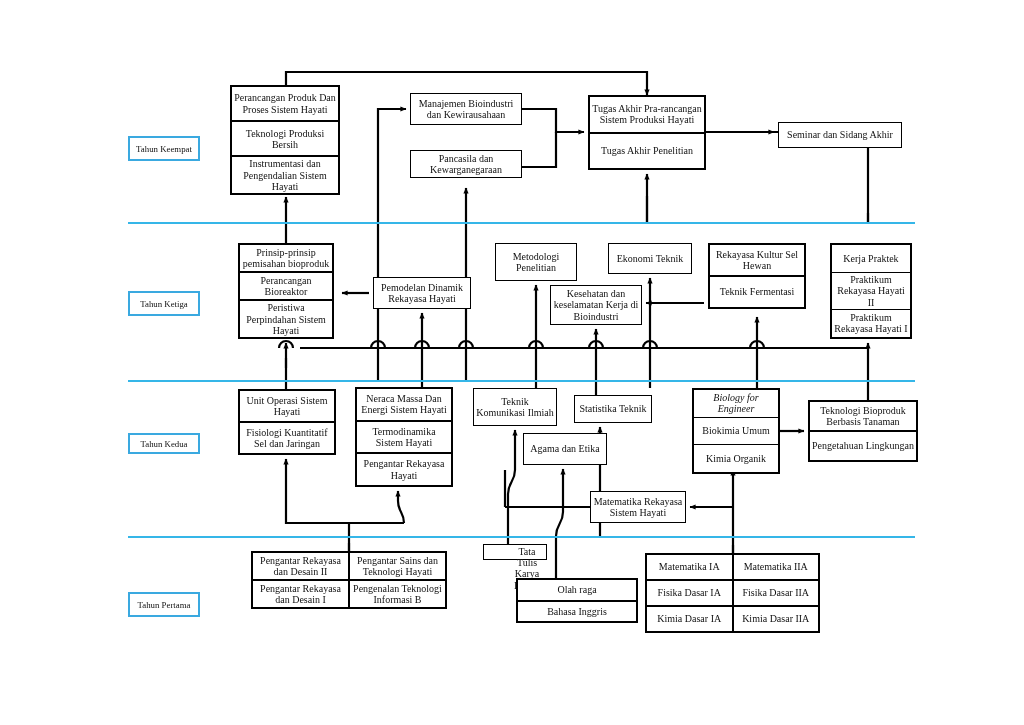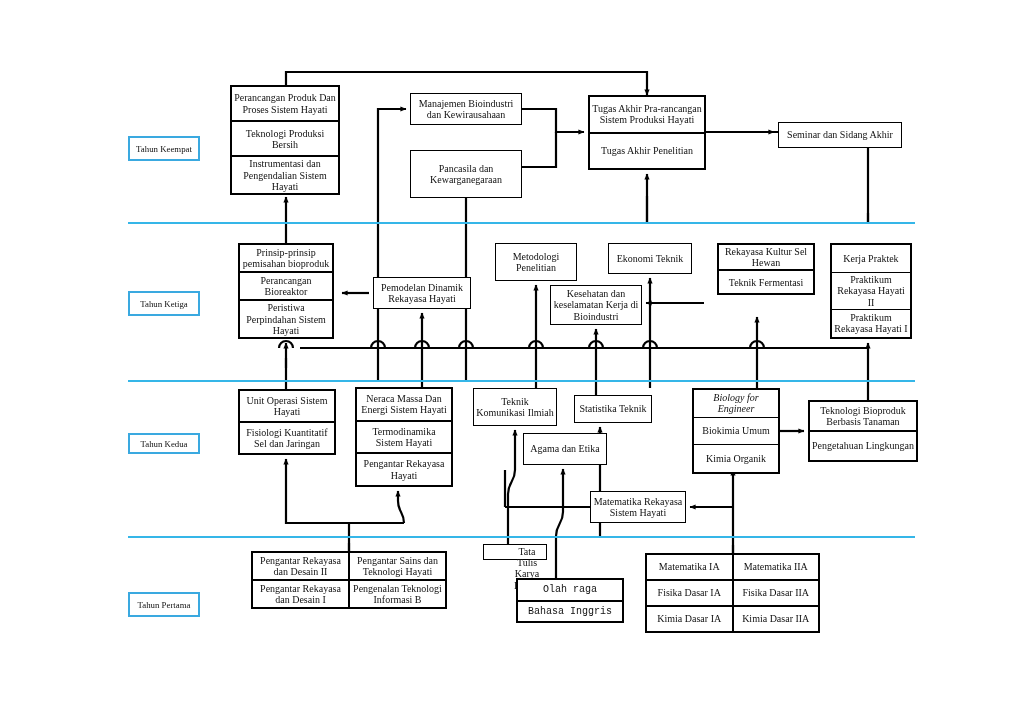--- a/index.html
+++ b/index.html
@@ -158,21 +158,21 @@
   <div class="box" style="left:230px;top:85px;width:110px;height:110px;">
     <div class="cell">Perancangan Produk Dan Proses Sistem Hayati</div>
     <div class="cell">Teknologi  Produksi Bersih</div>
     <div class="cell">Instrumentasi dan Pengendalian  Sistem Hayati</div>
   </div>
 
   <div class="box thin" style="left:410px;top:93px;width:112px;height:32px;">
     <div class="cell">Manajemen Bioindustri dan Kewirausahaan</div>
   </div>
 
-  <div class="box thin" style="left:410px;top:150px;width:112px;height:48px;">
+  <div class="box thin" style="left:410px;top:150px;width:112px;height:28px;">
     <div class="cell">Pancasila dan Kewarganegaraan</div>
   </div>
 
   <div class="box" style="left:588px;top:95px;width:118px;height:75px;">
     <div class="cell">Tugas Akhir Pra-rancangan Sistem Produksi Hayati</div>
     <div class="cell">Tugas Akhir Penelitian</div>
   </div>
 
   <div class="box thin" style="left:778px;top:122px;width:124px;height:26px;">
     <div class="cell">Seminar dan Sidang Akhir</div>
@@ -193,21 +193,21 @@
   </div>
 
   <div class="box thin" style="left:495px;top:243px;width:82px;height:38px;">
     <div class="cell">Metodologi Penelitian</div>
   </div>
 
   <div class="box thin" style="left:608px;top:243px;width:84px;height:31px;">
     <div class="cell">Ekonomi Teknik</div>
   </div>
 
-  <div class="box" style="left:708px;top:243px;width:98px;height:52px;margin-left:9px;">
+  <div class="box" style="left:708px;top:243px;width:98px;height:66px;">
     <div class="cell">Rekayasa Kultur Sel Hewan</div>
     <div class="cell">Teknik  Fermentasi</div>
   </div>
 
   <div class="box thin" style="left:830px;top:243px;width:82px;height:96px;border-width:2.2px;">
     <div class="cell">Kerja Praktek</div>
     <div class="cell">Praktikum Rekayasa Hayati II</div>
     <div class="cell">Praktikum Rekayasa Hayati I</div>
   </div>
 
@@ -257,21 +257,21 @@
     <div class="col">
       <div class="cell">Pengantar Sains dan Teknologi Hayati</div>
       <div class="cell">Pengenalan Teknologi Informasi B</div>
     </div>
   </div>
 
   <div class="box thin" style="left:483px;top:544px;width:64px;height:16px;padding-left:24px;">
     <div class="cell">Tata Tulis Karya Ilmiah</div>
   </div>
 
-  <div class="box" style="left:516px;top:578px;width:108px;height:45px;font-family:Liberation Mono, monospace;">
+  <div class="box" style="left:516px;top:578px;width:122px;height:45px;">
     <div class="cell">Olah raga</div>
     <div class="cell">Bahasa Inggris</div>
   </div>
 
   <div class="box grid2" style="left:645px;top:553px;width:175px;height:80px;">
     <div class="col">
       <div class="cell">Matematika IA</div>
       <div class="cell">Fisika Dasar IA</div>
       <div class="cell">Kimia Dasar IA</div>
     </div>

